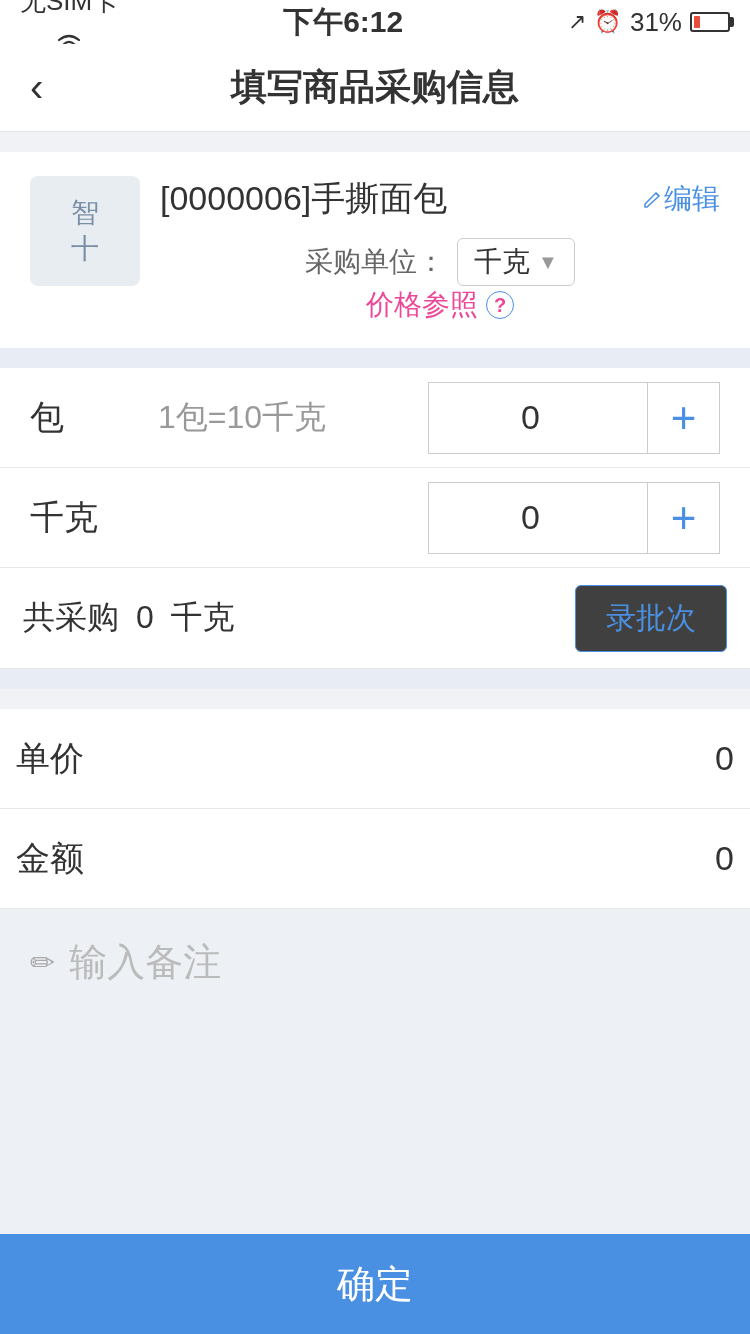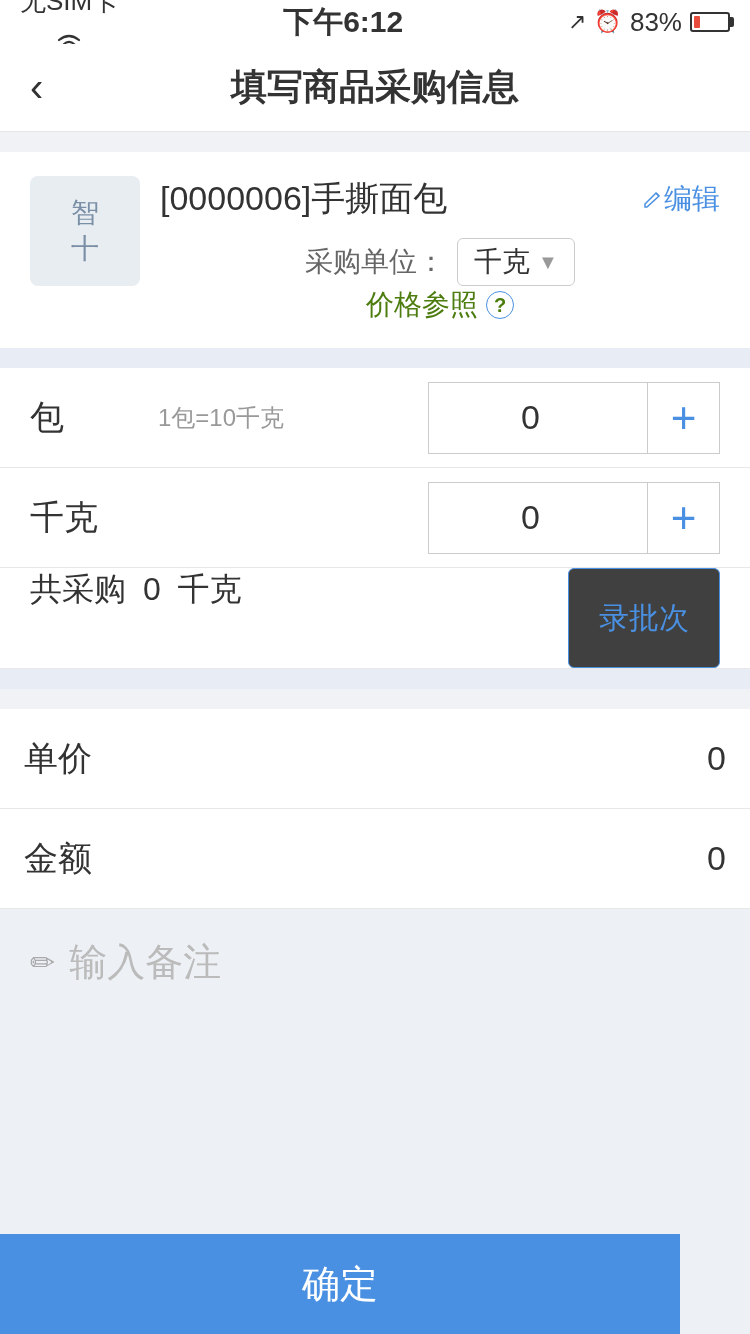--- a/index.html
+++ b/index.html
@@ -161,21 +161,21 @@
       align-items: center;
       border: 1px solid #ccc;
       border-radius: 6px;
       padding: 4px 16px;
       font-size: 28px;
       color: #333;
       gap: 8px;
       cursor: pointer;
     }
     .price-ref {
-      color: #4d7c0f;
+      color: #ec4899;
       font-size: 28px;
       display: flex;
       align-items: center;
       gap: 8px;
       cursor: pointer;
     }
 
     
     .separator {
       height: 20px;
@@ -192,21 +192,21 @@
       padding: 0 30px;
       height: 100px;
       border-bottom: 1px solid #e8e8e8;
     }
     .input-label {
       font-size: 34px;
       color: #333;
       min-width: 120px;
     }
     .input-sublabel {
-      font-size: 24px;
+      font-size: 32px;
       color: #999;
       margin-left: 8px;
     }
     .input-field-wrapper {
       flex: 1;
       display: flex;
       align-items: center;
       justify-content: flex-end;
       gap: 0;
     }
@@ -235,22 +235,23 @@
       line-height: 1;
     }
 
     
     .summary-section {
       background: #fff;
       border-bottom: 1px solid #e8e8e8;
     }
     .summary-row {
       display: flex;
+      align-items: center;
       justify-content: space-between;
-      padding: 0 30px;
+      padding: 0 23px;
       height: 100px;
     }
     .summary-text {
       font-size: 32px;
       color: #333;
     }
     .batch-btn {
       border: 1px solid #4a90e2;
       border-radius: 6px;
       padding: 12px 30px;
@@ -262,21 +263,21 @@
 
     
     .price-section {
       background: #fff;
       margin-top: 20px;
     }
     .price-row {
       display: flex;
       align-items: center;
       justify-content: space-between;
-      padding: 0 24px;
+      padding: 0 16px;
       height: 100px;
       border-bottom: 1px solid #e8e8e8;
     }
     .price-label {
       font-size: 34px;
       color: #333;
     }
     .price-value {
       font-size: 34px;
       color: #333;
@@ -306,21 +307,21 @@
       flex: 1;
       background: #edf0f5;
       min-height: 300px;
     }
 
     
     .confirm-btn {
       position: fixed;
       bottom: 0;
       left: 0;
-      width: 680px;
+      width: 750px;
       height: 100px;
       background: #4a90e2;
       color: #fff;
       font-size: 38px;
       border: none;
       cursor: pointer;
       display: flex;
       align-items: center;
       justify-content: center;
       font-weight: 500;
@@ -337,21 +338,21 @@
         <path d="M14 18 a1.5 1.5 0 1 1 0 3 a1.5 1.5 0 0 1 0-3z" fill="#333"></path>
         <path d="M8.5 13.5 Q14 8 19.5 13.5" fill="none" stroke="#333" stroke-width="2.2" stroke-linecap="round"></path>
         <path d="M4 9 Q14 1 24 9" fill="none" stroke="#333" stroke-width="2.2" stroke-linecap="round"></path>
       </svg>
     </span>
   </div>
   <div class="status-bar-center">下午6:12</div>
   <div class="status-bar-right">
     <span style="font-size:22px;">↗</span>
     <span style="font-size:22px;">⏰</span>
-    <span>83%</span>
+    <span>31%</span>
     <span class="battery-icon">
       <span class="battery-body">
         <span class="battery-fill"></span>
       </span>
     </span>
   </div>
 </div>
 
 <div class="nav-bar">
   <span class="nav-back">‹</span>

